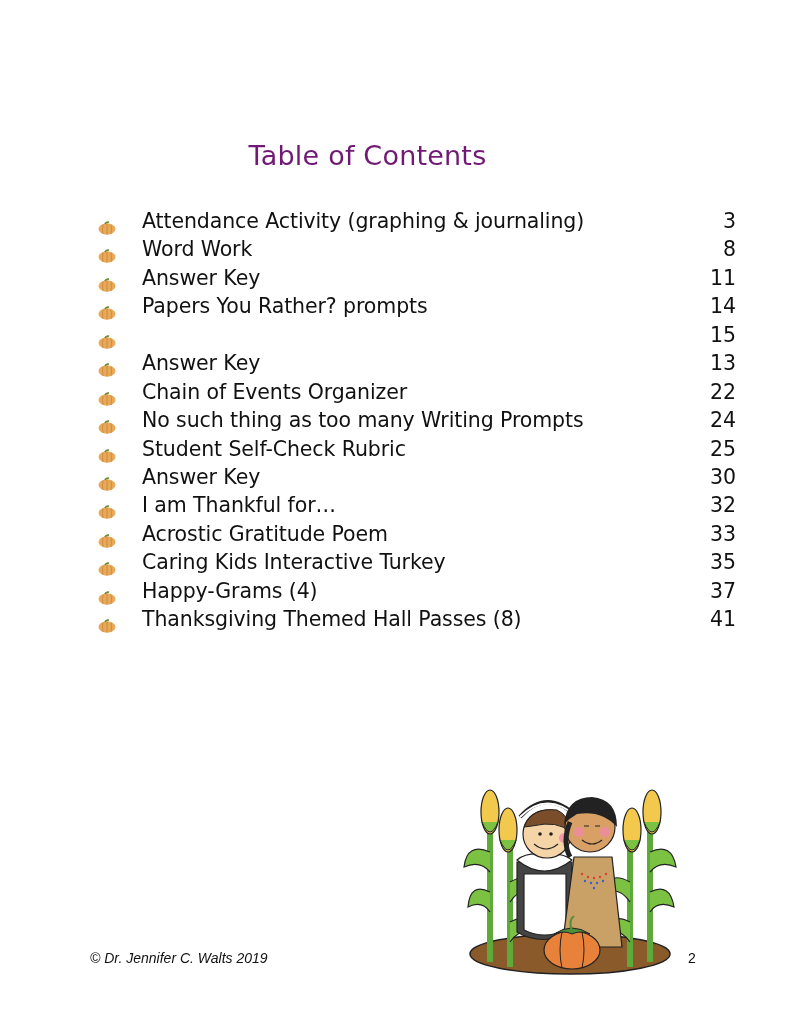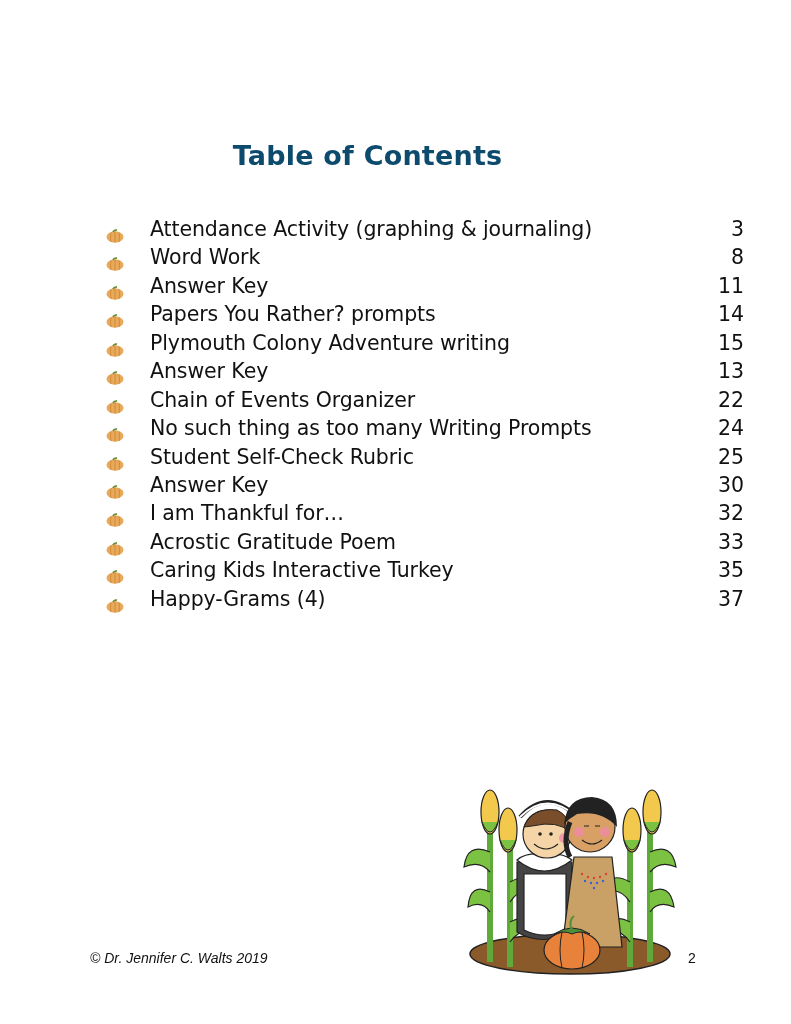--- a/index.html
+++ b/index.html
@@ -1,18 +1,18 @@
 <!DOCTYPE html>
 <html><head>
   <meta charset="utf-8">
   <style>
     html, body { margin: 0; padding: 0; background: #ffffff; }
     body { width: 791px; height: 1024px; position: relative; overflow: hidden; font-family: "DejaVu Sans", sans-serif; color: #111; }
-    .title { position: absolute; top: 140px; left: 0; width: 735px; text-align: center; font-weight: bold; font-size: 27px; letter-spacing: 0.2px; color: #0c4a6e; }
-    .toc { position: absolute; top: 203px; left: 92px; width: 650px; margin: 12px; padding: 0; list-style: none; }
+    .title { position: absolute; top: 140px; left: 0; width: 735px; text-align: center; font-weight: normal; font-size: 27px; letter-spacing: 0.2px; color: #701a75; }
+    .toc { position: absolute; top: 203px; left: 92px; width: 650px; margin: 4px; padding: 0; list-style: none; }
     .toc li { position: relative; height: 28.45px; line-height: 28.45px; font-size: 20.5px; color: #111; white-space: nowrap; }
     .bullet { position: absolute; left: 2px; top: 7px; width: 18px; height: 14px; }
     .entry { position: absolute; left: 46px; letter-spacing: -0.1px; }
     .page { position: absolute; right: 10px; text-align: right; }
     .footer-left { position: absolute; top: 950px; left: 90px; font-family: "Liberation Sans", sans-serif; font-size: 14px; color: #111; font-style: italic; }
     .footer-right { position: absolute; top: 950px; left: 688px; font-family: "Liberation Sans", sans-serif; font-size: 14px; color: #111; }
     .illus { position: absolute; left: 462px; top: 782px; width: 216px; height: 196px; }
   </style>
 </head>
 <body>
@@ -65,21 +65,20 @@
     <span class="page">14</span>
   </li>
     <li>
     <span class="bullet">
       <svg width="18" height="14" viewBox="0 0 18 14">
         <ellipse cx="9" cy="8" rx="8.5" ry="5.8" fill="#E8A95A"></ellipse>
         <path d="M5 3.5 Q4 8 5 13 M9 2.5 L9 13.5 M13 3.5 Q14 8 13 13" stroke="#C98436" stroke-width="0.8" fill="none"></path>
         <path d="M7 3 Q8 0.5 11 1.2" stroke="#6B8E3A" stroke-width="1.8" fill="none"></path>
       </svg>
     </span>
-    <span class="entry">Plymouth Colony Adventure writing</span>
     <span class="page">15</span>
   </li>
     <li>
     <span class="bullet">
       <svg width="18" height="14" viewBox="0 0 18 14">
         <ellipse cx="9" cy="8" rx="8.5" ry="5.8" fill="#E8A95A"></ellipse>
         <path d="M5 3.5 Q4 8 5 13 M9 2.5 L9 13.5 M13 3.5 Q14 8 13 13" stroke="#C98436" stroke-width="0.8" fill="none"></path>
         <path d="M7 3 Q8 0.5 11 1.2" stroke="#6B8E3A" stroke-width="1.8" fill="none"></path>
       </svg>
     </span>
@@ -166,20 +165,31 @@
     <li>
     <span class="bullet">
       <svg width="18" height="14" viewBox="0 0 18 14">
         <ellipse cx="9" cy="8" rx="8.5" ry="5.8" fill="#E8A95A"></ellipse>
         <path d="M5 3.5 Q4 8 5 13 M9 2.5 L9 13.5 M13 3.5 Q14 8 13 13" stroke="#C98436" stroke-width="0.8" fill="none"></path>
         <path d="M7 3 Q8 0.5 11 1.2" stroke="#6B8E3A" stroke-width="1.8" fill="none"></path>
       </svg>
     </span>
     <span class="entry">Happy-Grams (4)</span>
     <span class="page">37</span>
+  </li>
+    <li>
+    <span class="bullet">
+      <svg width="18" height="14" viewBox="0 0 18 14">
+        <ellipse cx="9" cy="8" rx="8.5" ry="5.8" fill="#E8A95A"></ellipse>
+        <path d="M5 3.5 Q4 8 5 13 M9 2.5 L9 13.5 M13 3.5 Q14 8 13 13" stroke="#C98436" stroke-width="0.8" fill="none"></path>
+        <path d="M7 3 Q8 0.5 11 1.2" stroke="#6B8E3A" stroke-width="1.8" fill="none"></path>
+      </svg>
+    </span>
+    <span class="entry">Thanksgiving Themed Hall Passes (8)</span>
+    <span class="page">41</span>
   </li>
   </ul>
 
 <div class="illus">
   <svg width="216" height="196" viewBox="0 0 216 196">
 
     <ellipse cx="108" cy="172" rx="100" ry="20" fill="#8B5A2B" stroke="#222" stroke-width="1.5"></ellipse>
 
     <g>
       <path d="M28 180 L28 40 M48 185 L48 55" stroke="#5FA83A" stroke-width="6"></path>

